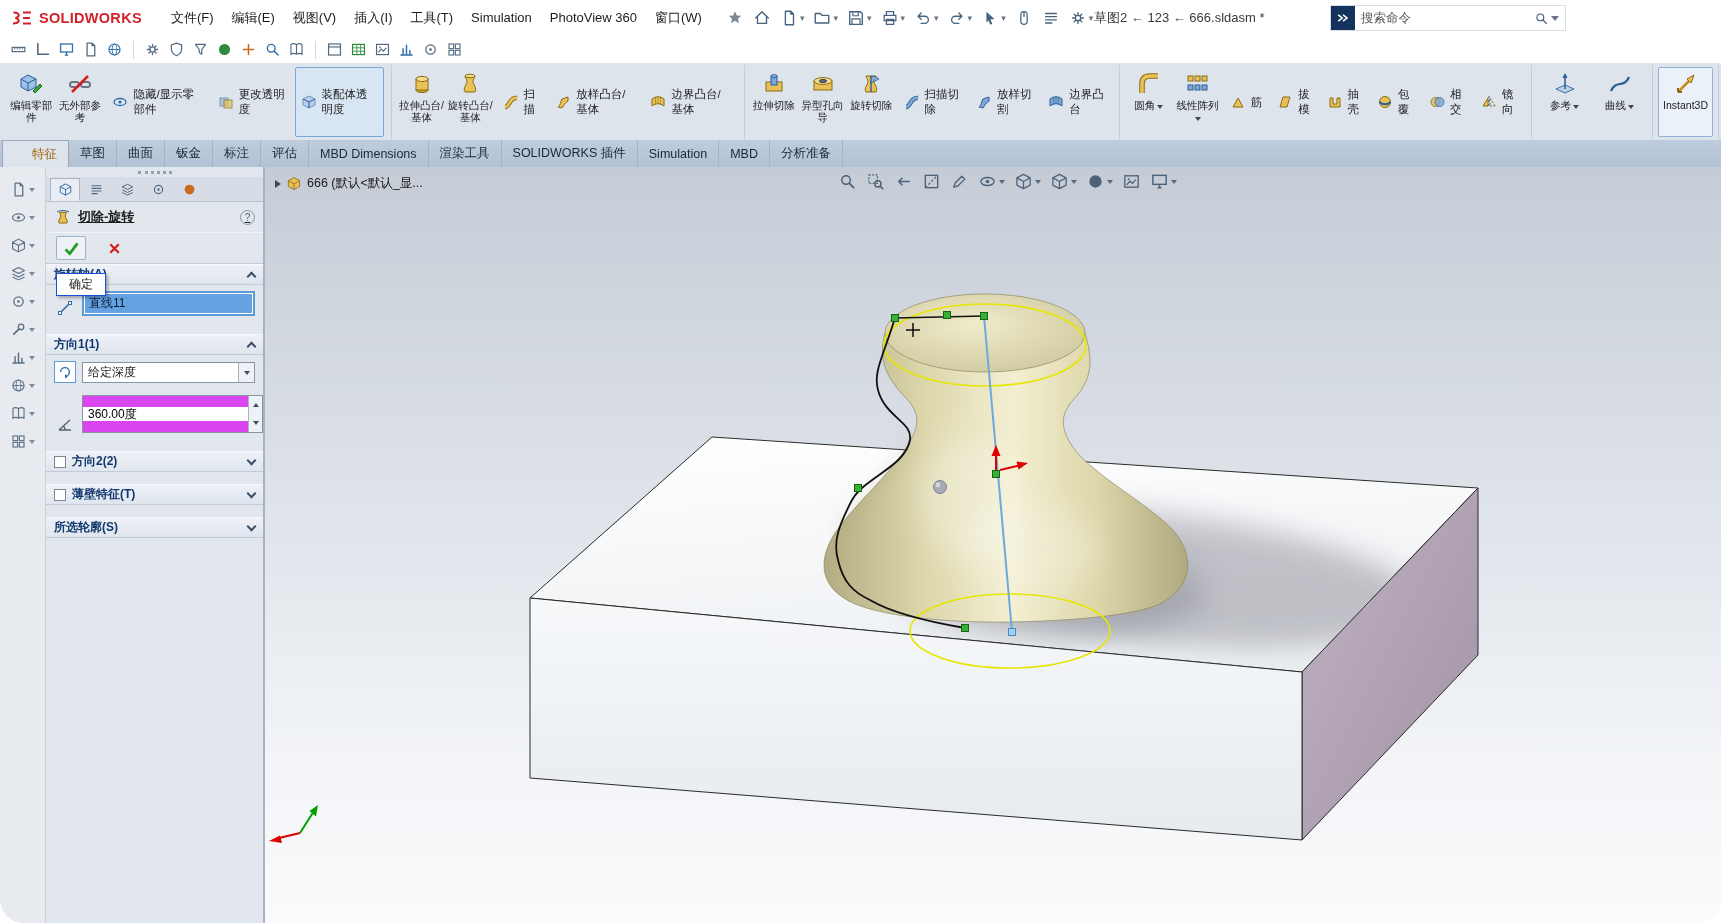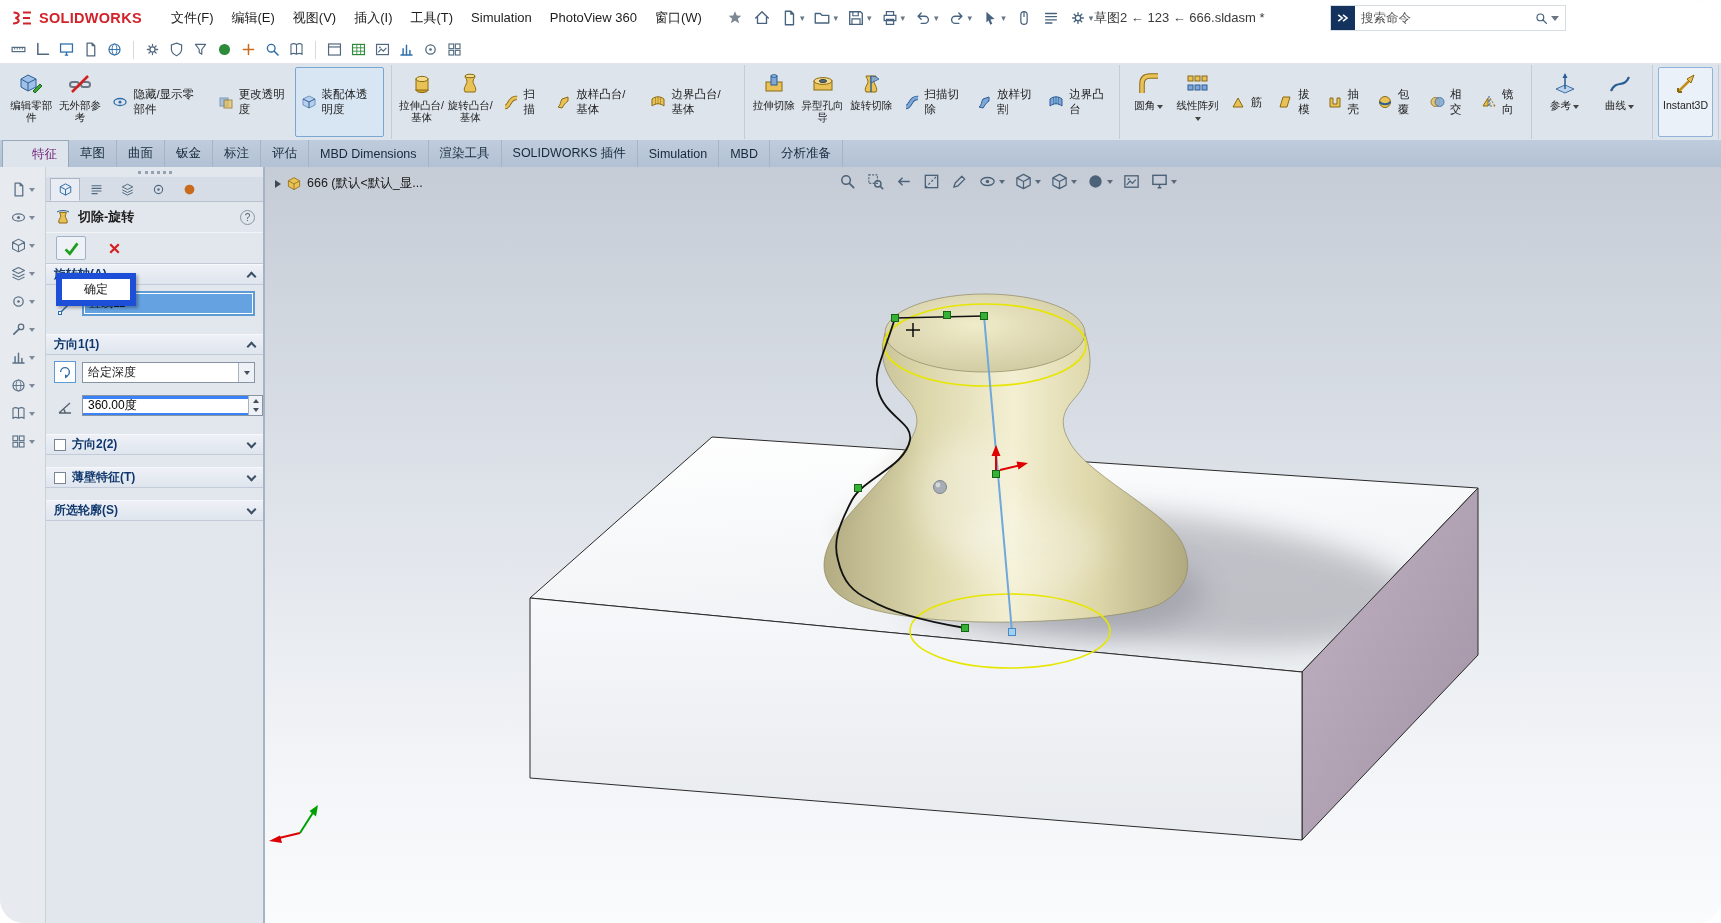--- a/index.html
+++ b/index.html
@@ -46,63 +46,63 @@
 .ri{width:26px;height:26px;flex:none;}
 .ris{width:16px;height:16px;flex:none;}
 .rstack{display:flex;flex-direction:row;justify-content:center;gap:3px;padding:0 2px;}
 .rbs{display:flex;align-items:center;gap:5px;font-size:11.5px;color:#222;padding:2px 5px;border:1px solid transparent;border-radius:2px;}
 .rbs.pressed{background:#d8e6f4;border-color:#7ba6d2;}
 .rcaret{width:0;height:0;border-left:3.5px solid transparent;border-right:3.5px solid transparent;border-top:4px solid #444;display:inline-block;margin-left:2px;}
 
 
 .tabbar{height:27px;background:linear-gradient(#bfccdd,#b2c1d4);display:flex;align-items:stretch;padding-left:2px;}
 .tab{display:flex;align-items:center;padding:0 11px;font-size:12.5px;color:#16293c;border-right:1px solid #a5b3c4;}
-.tab.active{background:#dde4ec;color:#701a75;border:1px solid #98a8bc;border-bottom:none;padding-left:29px;}
+.tab.active{background:#dde4ec;color:#a16207;border:1px solid #98a8bc;border-bottom:none;padding-left:29px;}
 
 
 .content{display:flex;height:756px;}
 .left-strip{width:46px;background:#e7eaef;border-right:1px solid #c9d1da;padding-top:14px;display:flex;flex-direction:column;align-items:center;gap:11px;flex:none;}
 .lbtn{display:flex;align-items:center;gap:2px;}
 .lbtn .tbi{width:17px;height:17px;color:#5a7086;}
 .lcaret{width:0;height:0;border-left:3px solid transparent;border-right:3px solid transparent;border-top:4px solid #7c8a99;}
 
 
 .pm{width:219px;background:#e2e6ed;border-right:2px solid #a7b3c2;position:relative;display:flex;flex-direction:column;flex:none;}
 .pm-dots{height:10px;display:flex;justify-content:center;align-items:center;}
 .pm-dots i{width:34px;border-top:3px dotted #94a2b2;display:block;}
 .pm-tabs{height:25px;display:flex;align-items:flex-end;padding-left:4px;gap:1px;background:#d7dde6;border-bottom:1px solid #b9c2cf;}
 .pmtab{width:30px;height:23px;display:flex;align-items:center;justify-content:center;border:1px solid transparent;}
 .pmtab.active{background:#e9edf3;border-color:#aab6c4;border-bottom-color:#e9edf3;}
 .pmtab .tbi{width:15px;height:15px;}
-.pm-title{height:30px;display:flex;align-items:center;gap:6px;padding:0 8px;}
+.pm-title{height:30px;display:flex;align-items:center;gap:6px;padding:0 8px;text-decoration:underline;}
 .pm-title .t{font-size:13px;font-weight:bold;color:#1a1a1a;}
 .pm-help{margin-left:auto;width:15px;height:15px;border:1px solid #8a96a4;border-radius:50%;display:flex;align-items:center;justify-content:center;font-size:10px;color:#55616e;}
 .pm-actions{height:32px;display:flex;align-items:center;gap:16px;padding:0 10px;border-top:1px solid #f2f5f8;border-bottom:1px solid #c3cbd6;}
 .pm-ok{width:30px;height:24px;display:flex;align-items:center;justify-content:center;border:1px solid #9fb2c6;background:#eef2f7;border-radius:2px;}
 .pm-ok svg,.pm-cancel svg{width:17px;height:17px;display:block;}
 .pm-cancel{width:24px;height:24px;display:flex;align-items:center;justify-content:center;}
 .pm-gap{height:12px;}
-.pm-tooltip{position:absolute;left:10px;top:106px;background:#fff;border:6px solid #1d4ed8;padding:2px 22px;font-size:12px;color:#222;box-shadow:2px 2px 3px rgba(0,0,0,.3);z-index:9;white-space:nowrap;}
+.pm-tooltip{position:absolute;left:10px;top:106px;background:#fff;border:1px solid #1d4ed8;padding:2px 12px;font-size:12px;color:#222;box-shadow:2px 2px 3px rgba(0,0,0,.3);z-index:9;white-space:nowrap;}
 .pm-h{height:21px;display:flex;align-items:center;gap:6px;padding:0 8px;background:linear-gradient(#eef1f6,#dfe5ee);border-top:1px solid #f6f8fb;border-bottom:1px solid #c2cbd7;color:#10386e;font-weight:bold;font-size:12px;}
 .pm-h .sp{flex:1;}
 .chev{width:7px;height:7px;border-right:2px solid #3c4f66;border-bottom:2px solid #3c4f66;flex:none;}
 .chev.up{transform:rotate(-135deg);margin-top:4px;}
 .chev.down{transform:rotate(45deg);margin-bottom:2px;}
 .cb{width:12px;height:12px;background:#fff;border:1px solid #7a8694;flex:none;}
 .pm-row{display:flex;align-items:flex-end;gap:6px;padding:6px 8px;}
 .icon-cell{width:22px;display:flex;justify-content:center;flex:none;}
 .icon-cell svg{width:16px;height:16px;display:block;}
 .selbox{flex:1;background:#fff;border:2px solid #5e9bd4;min-height:23px;padding:1px;}
 .selitem{background:#64a2e2;color:#0b1c30;font-size:12px;padding:1px 4px;}
 .ddl{flex:1;height:21px;background:#fff;border:1px solid #8794a3;display:flex;align-items:center;font-size:12px;}
 .ddl .txt{flex:1;padding:16px 5px;}
 .ddl .dbtn{width:16px;height:100%;border-left:1px solid #aab4c0;display:flex;align-items:center;justify-content:center;background:#eef1f5;}
 .tri-dn{width:0;height:0;border-left:3.5px solid transparent;border-right:3.5px solid transparent;border-top:4px solid #44505e;}
 .tri-up{width:0;height:0;border-left:3.5px solid transparent;border-right:3.5px solid transparent;border-bottom:4px solid #44505e;}
-.spin{flex:1;height:21px;background:#3b82f6;border:1px solid #8794a3;display:flex;align-items:center;font-size:12px;}
+.spin{flex:1;height:38px;background:#d946ef;border:1px solid #8794a3;display:flex;align-items:center;font-size:12px;}
 .spin input{flex:1;border:none;outline:none;font-size:12px;padding:0 5px;font-family:inherit;min-width:0;}
 .spin .sbtns{width:14px;height:100%;display:flex;flex-direction:column;border-left:1px solid #aab4c0;background:#eef1f5;}
 .spin .sbtns i{flex:1;display:flex;align-items:center;justify-content:center;}
 .revbtn{width:22px;height:22px;border:1px solid #5e9bd4;background:#fff;display:flex;align-items:center;justify-content:center;flex:none;}
 .revbtn svg{width:14px;height:14px;display:block;}
 .pm-fill{flex:1;}
 
 
 .viewport{flex:1;position:relative;background:linear-gradient(180deg,#c6ccd6 0%,#dce1e8 40%,#f2f4f7 78%,#fafbfc 100%);overflow:hidden;}
 .scene{position:absolute;inset:0;width:100%;height:100%;}

